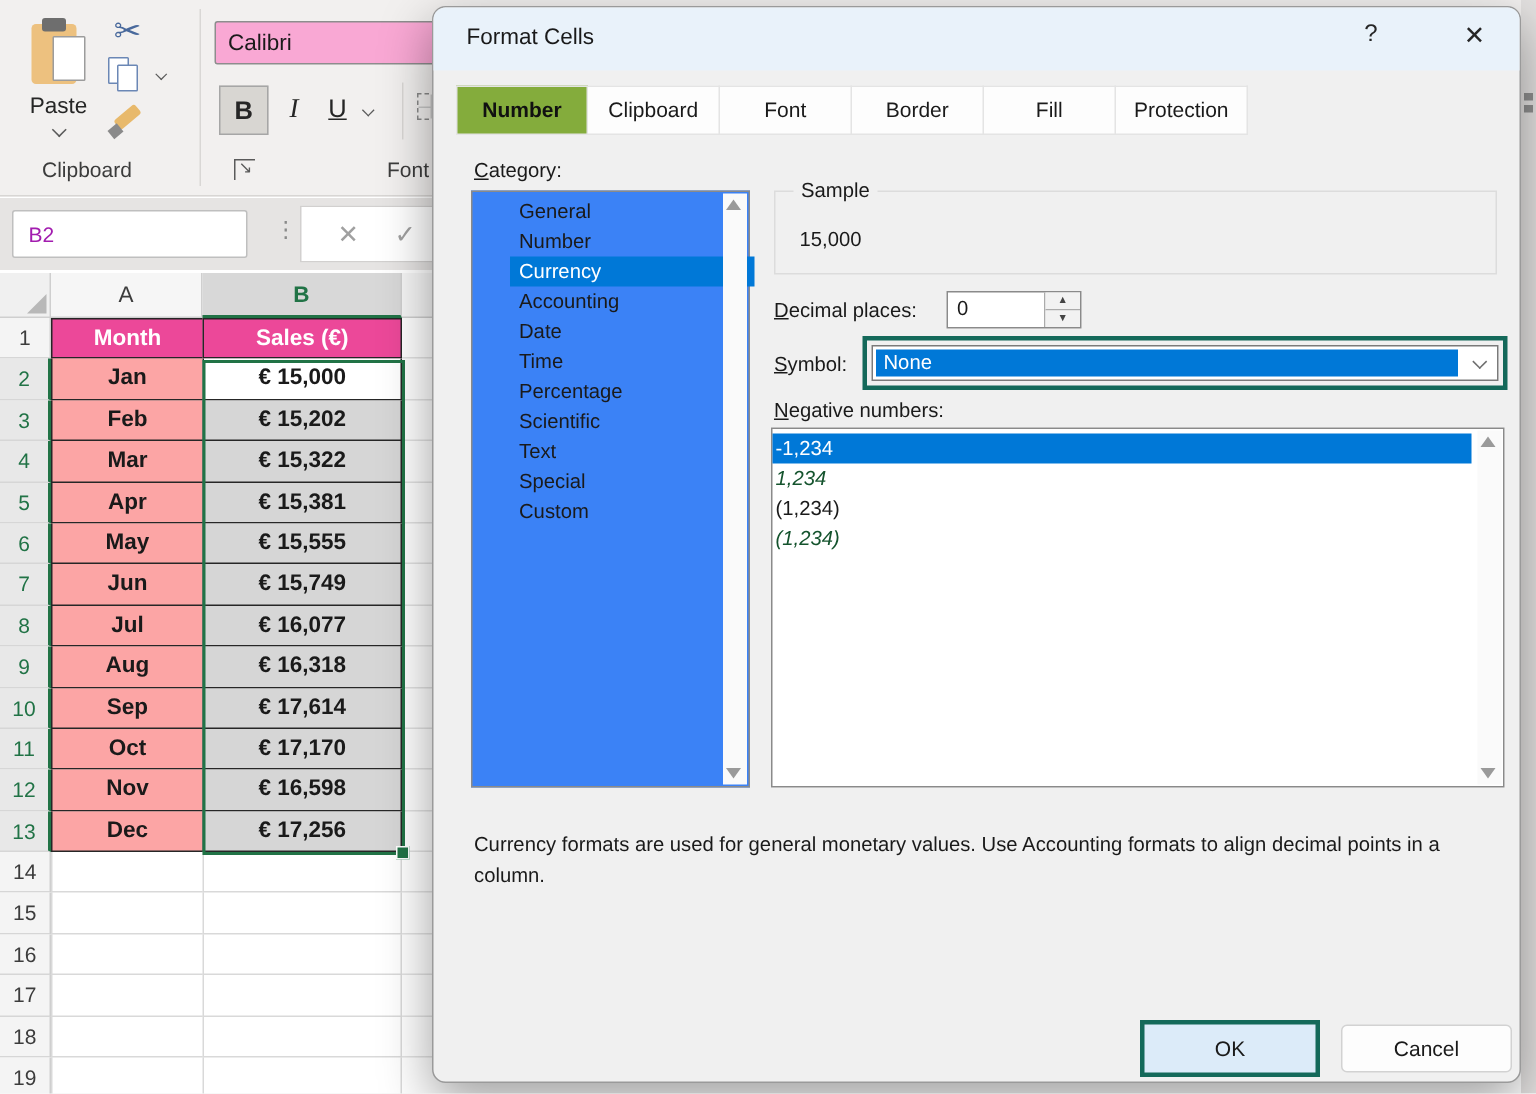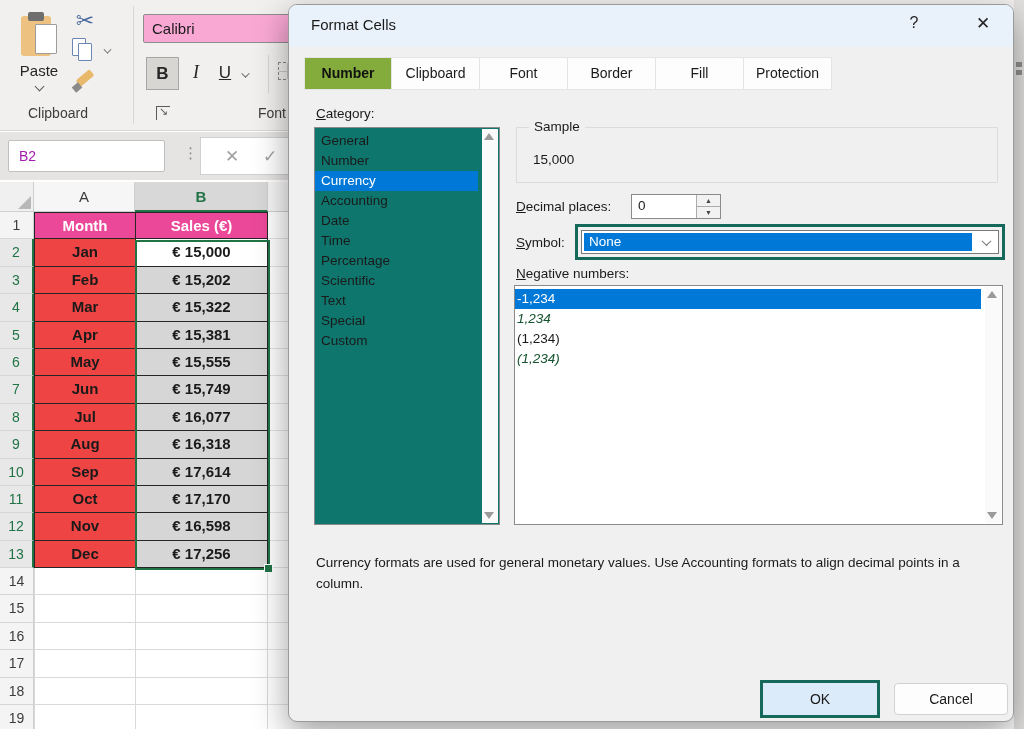--- a/index.html
+++ b/index.html
@@ -51,21 +51,21 @@
   .hdr-row { display:flex; height:30px; }
   .corner { width:34px; height:30px; background:#F0F0F0; border-right:1px solid #CFCFCF; border-bottom:1px solid #CFCFCF; position:relative; }
   .corner:after { content:""; position:absolute; right:2px; bottom:2px; border-left:13px solid transparent; border-bottom:13px solid #B8B8B8; }
   .colhdr { height:30px; font-size:15px; text-align:center; line-height:29px; border-right:1px solid #CFCFCF; border-bottom:1px solid #CFCFCF; }
   .colA { width:101px; background:#F6F6F6; color:#3C3C3C; }
   .colB { width:133px; background:#D8D8D8; color:#217346; border-bottom:2px solid #217346; font-weight:bold; }
   .colF { width:24px; background:#F6F6F6; border-right:none; }
   .srow { display:flex; height:27.4px; }
   .rh { width:34px; font-size:14px; text-align:center; color:#3C3C3C; background:#F4F4F4; border-right:1px solid #CFCFCF; border-bottom:1px solid #D6D6D6; line-height:27px; }
   .rh.sel { color:#217346; background:#E8E8E8; border-right:2px solid #217346; }
-  .ca { width:101px; background:#ef4444; font-weight:bold; font-size:15px; color:#1A1A1A; text-align:center; line-height:26px; border-left:1px solid #262626; border-bottom:1px solid #262626; }
+  .ca { width:101px; background:#fca5a5; font-weight:bold; font-size:15px; color:#1A1A1A; text-align:center; line-height:26px; border-left:1px solid #262626; border-bottom:1px solid #262626; }
   .cb { width:133px; background:#D6D6D6; font-weight:bold; font-size:15px; color:#1A1A1A; text-align:center; line-height:26px; border-left:1px solid #262626; border-right:1px solid #262626; border-bottom:1px solid #262626; }
   .cb.active { background:#fff; }
   .hrow .ca, .hrow .cb { background:#ec4899; color:#fff; border-top:1px solid #262626; line-height:25px; }
   .cf { width:23px; border-bottom:1px solid #E2E2E2; }
   .srow.empty .ea { width:101px; border-bottom:1px solid #D9D9D9; border-left:1px solid #D9D9D9; }
   .srow.empty .eb { width:133px; border-bottom:1px solid #D9D9D9; border-left:1px solid #D9D9D9; border-right:1px solid #D9D9D9; }
   .srow.empty .ef { width:23px; border-bottom:1px solid #E2E2E2; }
   .sel-overlay { position:absolute; left:135px; top:240px; width:135px; height:330px; border:2px solid #217346; pointer-events:none; }
   .sel-overlay:after { content:""; position:absolute; right:-5px; bottom:-5px; width:7px; height:7px; background:#217346; border:1px solid #fff; }
   .right-strip { position:absolute; right:0; top:0; width:10px; height:729px; background:#E3E1E0; }
@@ -77,21 +77,21 @@
   .dlg-title { position:absolute; left:0; top:0; width:100%; height:42px; background:#E9F2FA; border-radius:8px 8px 0 0; }
   .dlg-title .t { position:absolute; left:22px; top:11px; font-size:15px; color:#1A1A1A; }
   .dlg-help { position:absolute; right:86px; top:9px; width:26px; height:24px; text-align:center; font-size:16px; color:#262626; }
   .dlg-close { position:absolute; right:16px; top:8px; width:28px; height:26px; text-align:center; font-size:17px; color:#262626; }
   .tabs { position:absolute; left:15px; top:52px; display:flex; }
   .tab { width:88px; height:33px; background:#FDFDFD; border:1px solid #E4E4E4; border-left:none; font-size:14px; color:#1A1A1A; text-align:center; line-height:31px; }
   .tab:first-child { border-left:1px solid #E4E4E4; }
   .tab.active { background:#84AC3C; color:#111; font-weight:600; }
   .lab { position:absolute; font-size:13.5px; color:#1A1A1A; }
   .accel { text-decoration:underline; }
-  .cat-list { position:absolute; left:25px; top:122px; width:186px; height:398px; background:#0f766e; border:1px solid #8A8A8A; padding-top:3px; }
+  .cat-list { position:absolute; left:25px; top:122px; width:186px; height:398px; background:#3b82f6; border:1px solid #8A8A8A; padding-top:3px;padding-left:25px; }
   .cat-item { height:20px; font-size:13.5px; color:#1A1A1A; padding-left:6px; line-height:20px; width:163px; }
   .cat-item.sel { background:#0078D7; color:#fff; }
   .sb { position:absolute; top:1px; right:1px; width:16px; height:calc(100% - 2px); background:#FAFAFA; }
   .sb .up { position:absolute; top:4px; left:2px; width:0; height:0; border-left:5px solid transparent; border-right:5px solid transparent; border-bottom:7px solid #9A9A9A; }
   .sb .dn { position:absolute; bottom:4px; left:2px; width:0; height:0; border-left:5px solid transparent; border-right:5px solid transparent; border-top:7px solid #9A9A9A; }
   .sample-box { position:absolute; left:227px; top:122px; width:482px; height:56px; border:1px solid #DCDCDC; background:#F0F0F0; }
   .sample-leg { position:absolute; left:12px; top:-9px; background:#F0F0F0; padding:0 5px; font-size:13.5px; color:#1A1A1A; }
   .sample-val { position:absolute; left:16px; top:24px; font-size:13.5px; color:#1A1A1A; }
   .dec-input { position:absolute; left:342px; top:189px; width:90px; height:25px; background:#fff; border:1px solid #8A8A8A; display:flex; }
   .dec-val { flex:1; font-size:13.5px; color:#1A1A1A; padding:3px 0 0 6px; }

